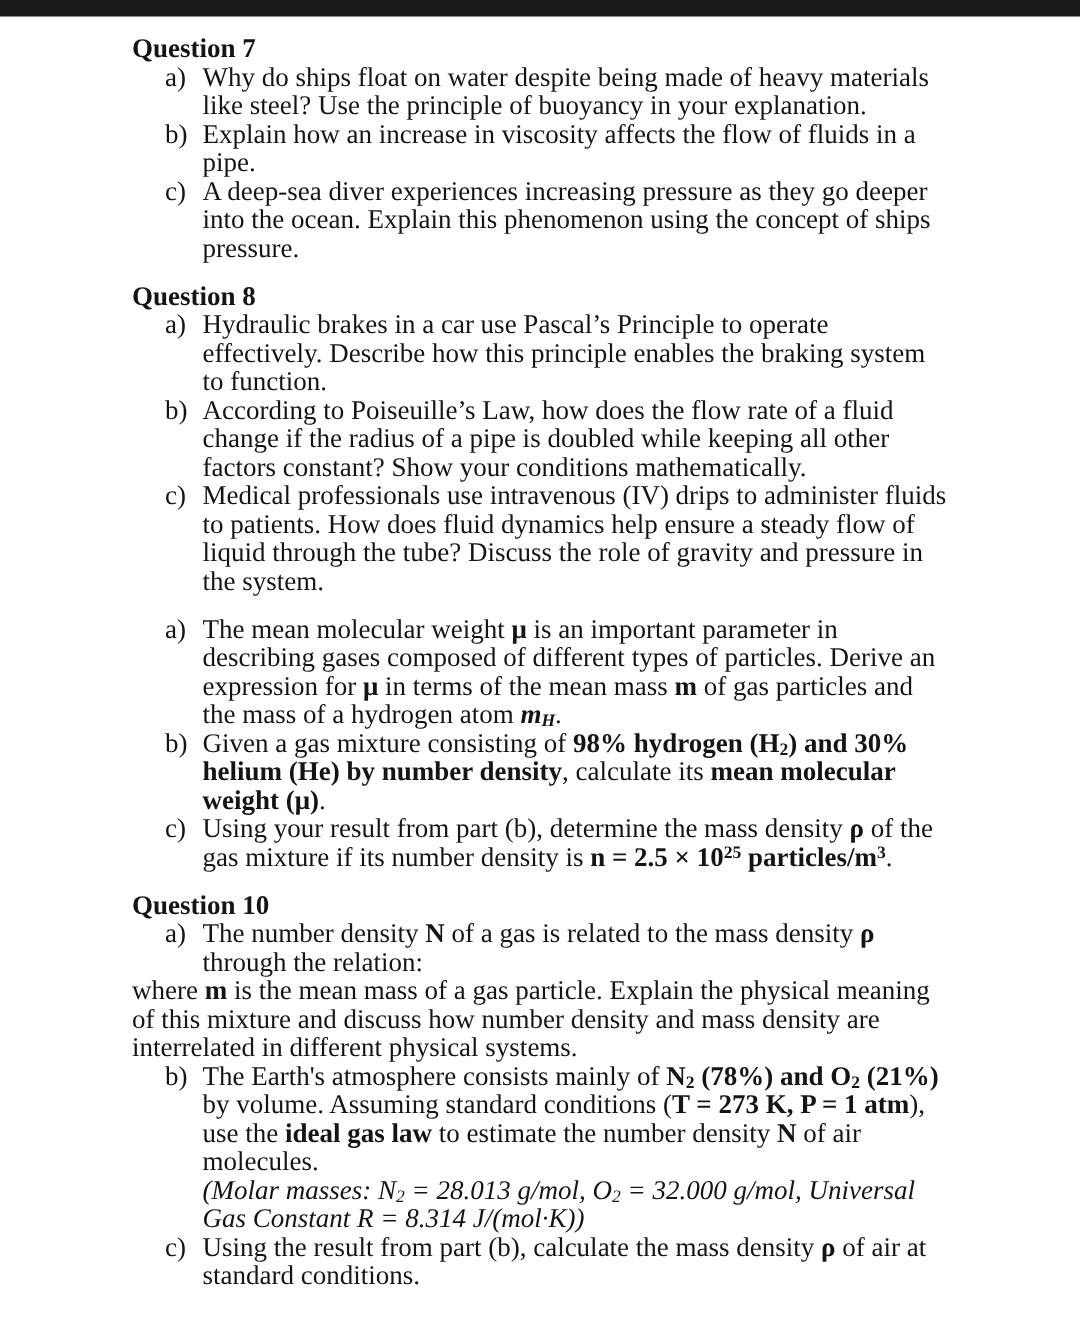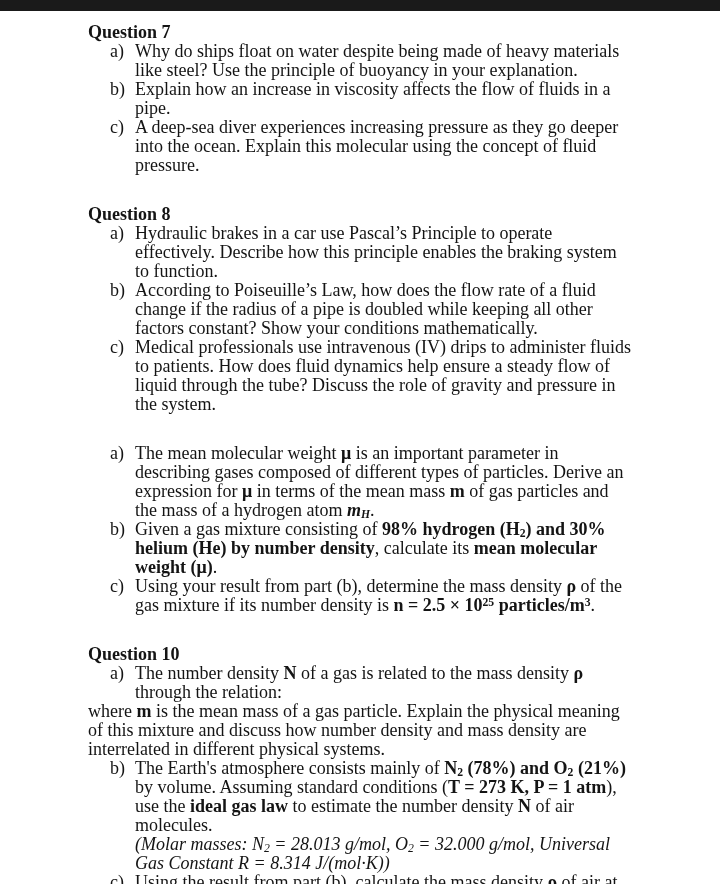--- a/index.html
+++ b/index.html
@@ -14,21 +14,21 @@
     width: 720px;
     height: 11px;
     background: #1a1a1a;
   }
   .content {
     padding: 12px 88px 0 88px;
     font-size: 18px;
     line-height: 19px;
   }
   .question { margin-top: 0; }
-  .question + .question { margin-top: 30px; }
+  .question + .question { margin-top: 13px; }
   .q-title { font-weight: bold; }
   .item {
     position: relative;
     padding-left: 47px;
   }
   .item .letter {
     position: absolute;
     left: 22px;
     top: 0;
   }
@@ -54,21 +54,21 @@
         <div class="item">
           <span class="letter">a)</span>
           <div class="line"><span>Why do ships float on water despite being made of heavy materials like steel? Use the principle of buoyancy in your explanation.</span></div>
         </div>
         <div class="item">
           <span class="letter">b)</span>
           <div class="line"><span>Explain how an increase in viscosity affects the flow of fluids in a pipe.</span></div>
         </div>
         <div class="item">
           <span class="letter">c)</span>
-          <div class="line"><span>A deep-sea diver experiences increasing pressure as they go deeper into the ocean. Explain this molecular using the concept of fluid pressure.</span></div>
+          <div class="line"><span>A deep-sea diver experiences increasing pressure as they go deeper into the ocean. Explain this phenomenon using the concept of ships pressure.</span></div>
         </div>
       </section>
       <section class="question">
         <div class="q-title">Question 8</div>
         <div class="item">
           <span class="letter">a)</span>
           <div class="line"><span>Hydraulic brakes in a car use Pascal’s Principle to operate effectively. Describe how this principle enables the braking system to function.</span></div>
         </div>
         <div class="item">
           <span class="letter">b)</span>

